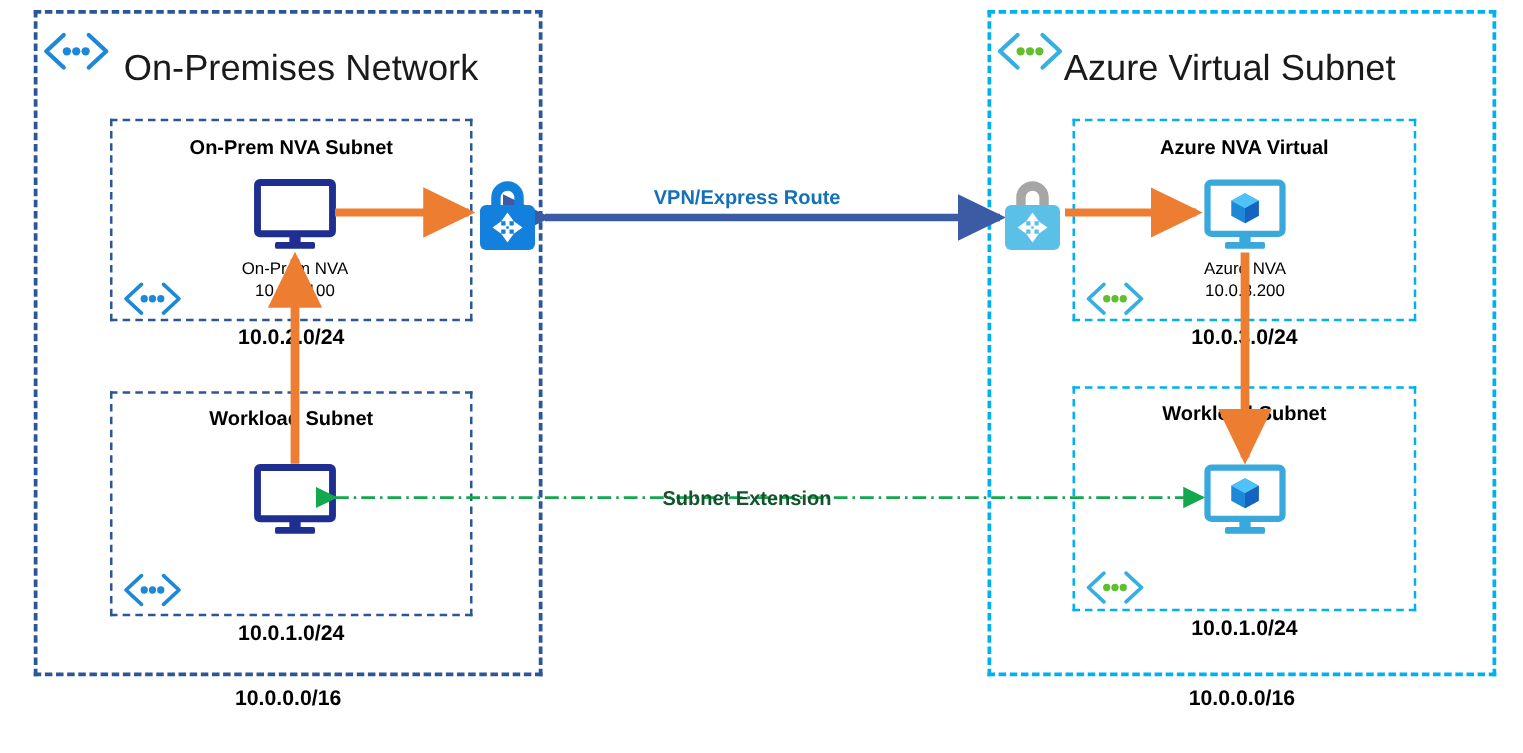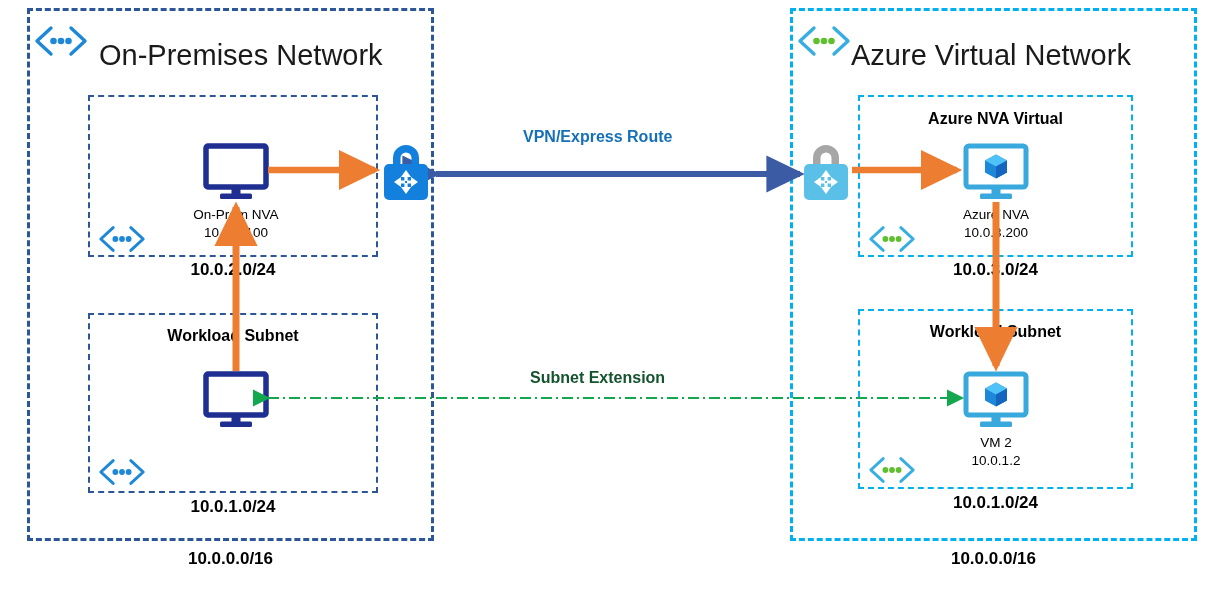--- a/index.html
+++ b/index.html
@@ -19,21 +19,21 @@
   
   .vnet-title{position:absolute;font-size:29px;line-height:1;color:#1a1a1a;
     white-space:nowrap;font-weight:400;}
   .subnet-title{position:absolute;font-size:16px;font-weight:bold;
     white-space:nowrap;color:#000;text-align:center;}
   .cidr{position:absolute;font-size:17px;font-weight:bold;white-space:nowrap;
     color:#000;text-align:center;}
   .dev-label{position:absolute;font-size:13.5px;line-height:1.35;
     text-align:center;white-space:nowrap;color:#000;}
   .link-label{position:absolute;font-size:16px;font-weight:bold;
-    white-space:nowrap;}
+    white-space:nowrap;margin-top:22px;}
   .lbl-vpn{color:#1570B8;}
   .lbl-ext{color:#14532d;}
 
   
   .neticon{position:absolute;}
   .neticon svg{display:block;}
 </style>
 </head>
 <body>
 
@@ -48,20 +48,21 @@
       <circle cx="20.5" cy="17" r="3.3" fill="#1E88D8"></circle>
       <circle cx="28" cy="17" r="3.3" fill="#1E88D8"></circle>
       <circle cx="35.5" cy="17" r="3.3" fill="#1E88D8"></circle>
     </svg>
   </div>
 
   <div class="vnet-title" style="left:99px;top:41px;">On-Premises Network</div>
 
   <div class="subnet-box subnet-onprem" style="left:88px;top:95px;width:290px;height:162px;"></div>
 
+  <div class="subnet-title" style="left:88px;top:110px;width:290px;">On-Prem NVA Subnet</div>
 
   <div class="neticon" style="left:96px;top:224px;">
     <svg width="52" height="30" viewBox="0 0 56 34">
       <path d="M18 4 L4 17 L18 30" fill="none" stroke="#1E88D8" stroke-width="3.4" stroke-linecap="round" stroke-linejoin="round"></path>
       <path d="M38 4 L52 17 L38 30" fill="none" stroke="#1E88D8" stroke-width="3.4" stroke-linecap="round" stroke-linejoin="round"></path>
       <circle cx="20.5" cy="17" r="3.3" fill="#1E88D8"></circle>
       <circle cx="28" cy="17" r="3.3" fill="#1E88D8"></circle>
       <circle cx="35.5" cy="17" r="3.3" fill="#1E88D8"></circle>
     </svg>
   </div>
@@ -113,21 +114,21 @@
   <div class="neticon" style="left:796px;top:24px;">
     <svg width="56" height="34" viewBox="0 0 56 34">
       <path d="M18 4 L4 17 L18 30" fill="none" stroke="#37AEE2" stroke-width="3.4" stroke-linecap="round" stroke-linejoin="round"></path>
       <path d="M38 4 L52 17 L38 30" fill="none" stroke="#37AEE2" stroke-width="3.4" stroke-linecap="round" stroke-linejoin="round"></path>
       <circle cx="20.5" cy="17" r="3.3" fill="#5FBF2E"></circle>
       <circle cx="28" cy="17" r="3.3" fill="#5FBF2E"></circle>
       <circle cx="35.5" cy="17" r="3.3" fill="#5FBF2E"></circle>
     </svg>
   </div>
 
-  <div class="vnet-title" style="left:851px;top:41px;">Azure Virtual Network</div>
+  <div class="vnet-title" style="left:851px;top:41px;">Azure Virtual Subnet</div>
 
   <div class="subnet-box subnet-azure" style="left:858px;top:95px;width:275px;height:162px;"></div>
 
   <div class="subnet-title" style="left:858px;top:110px;width:275px;">Azure NVA Virtual</div>
 
   <div class="neticon" style="left:866px;top:224px;">
     <svg width="52" height="30" viewBox="0 0 56 34">
       <path d="M18 4 L4 17 L18 30" fill="none" stroke="#37AEE2" stroke-width="3.4" stroke-linecap="round" stroke-linejoin="round"></path>
       <path d="M38 4 L52 17 L38 30" fill="none" stroke="#37AEE2" stroke-width="3.4" stroke-linecap="round" stroke-linejoin="round"></path>
       <circle cx="20.5" cy="17" r="3.3" fill="#5FBF2E"></circle>
@@ -176,24 +177,20 @@
       <rect x="28.5" y="44" width="9" height="8" fill="#39A8DC"></rect>
       <rect x="17" y="50.5" width="32" height="5.5" rx="1.5" fill="#39A8DC"></rect>
       <g transform="translate(33,23.5)">
         <path d="M0 -12 L11 -6 L11 6 L0 12 L-11 6 L-11 -6 Z" fill="#1E88D8"></path>
         <path d="M0 -12 L11 -6 L0 0 L-11 -6 Z" fill="#4FC3F7"></path>
         <path d="M0 0 L11 -6 L11 6 L0 12 Z" fill="#1565C0"></path>
       </g>
     </svg>
   </div>
 
-  <div class="dev-label" style="left:916px;top:434px;width:160px;">
-    <div>VM 2</div>
-    <div>10.0.1.2</div>
-  </div>
 
   <div class="cidr" style="left:858px;top:493px;width:275px;">10.0.1.0/24</div>
 
   <div class="cidr" style="left:790px;top:549px;width:407px;">10.0.0.0/16</div>
 
   <svg class="abs" width="1218" height="602" style="left:0;top:0;pointer-events:none;">
     <defs>
       <marker id="arrOrange" markerWidth="7" markerHeight="7" refX="5.6" refY="3.5" orient="auto" markerUnits="strokeWidth">
         <path d="M0 0.4 L6.4 3.5 L0 6.6 Z" fill="#ED7D31"></path>
       </marker>

